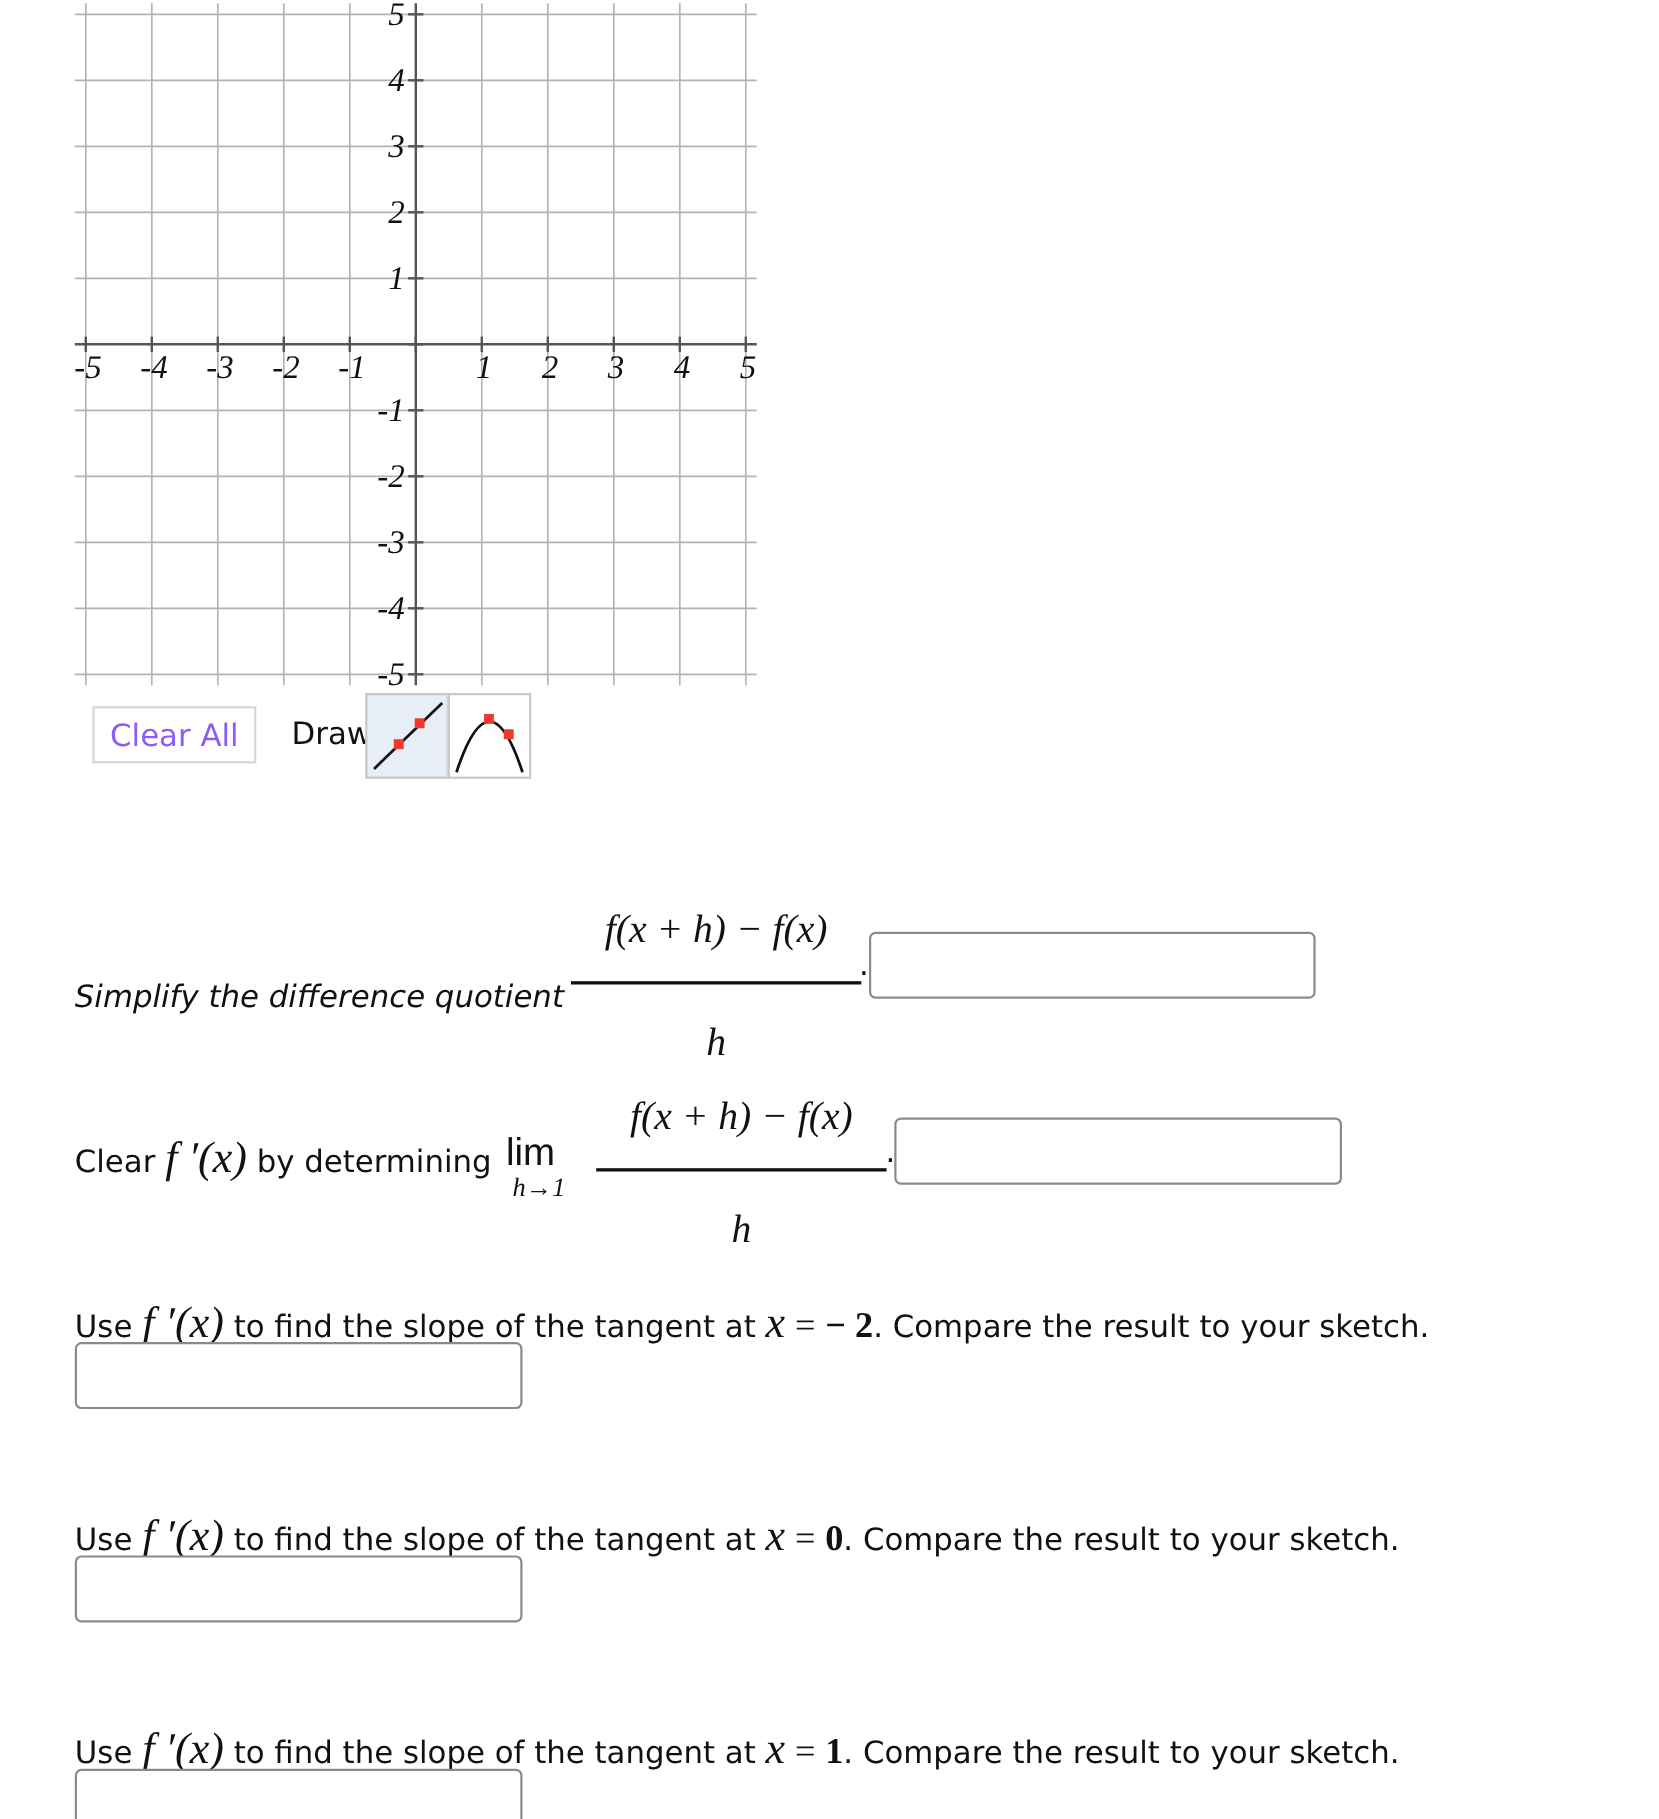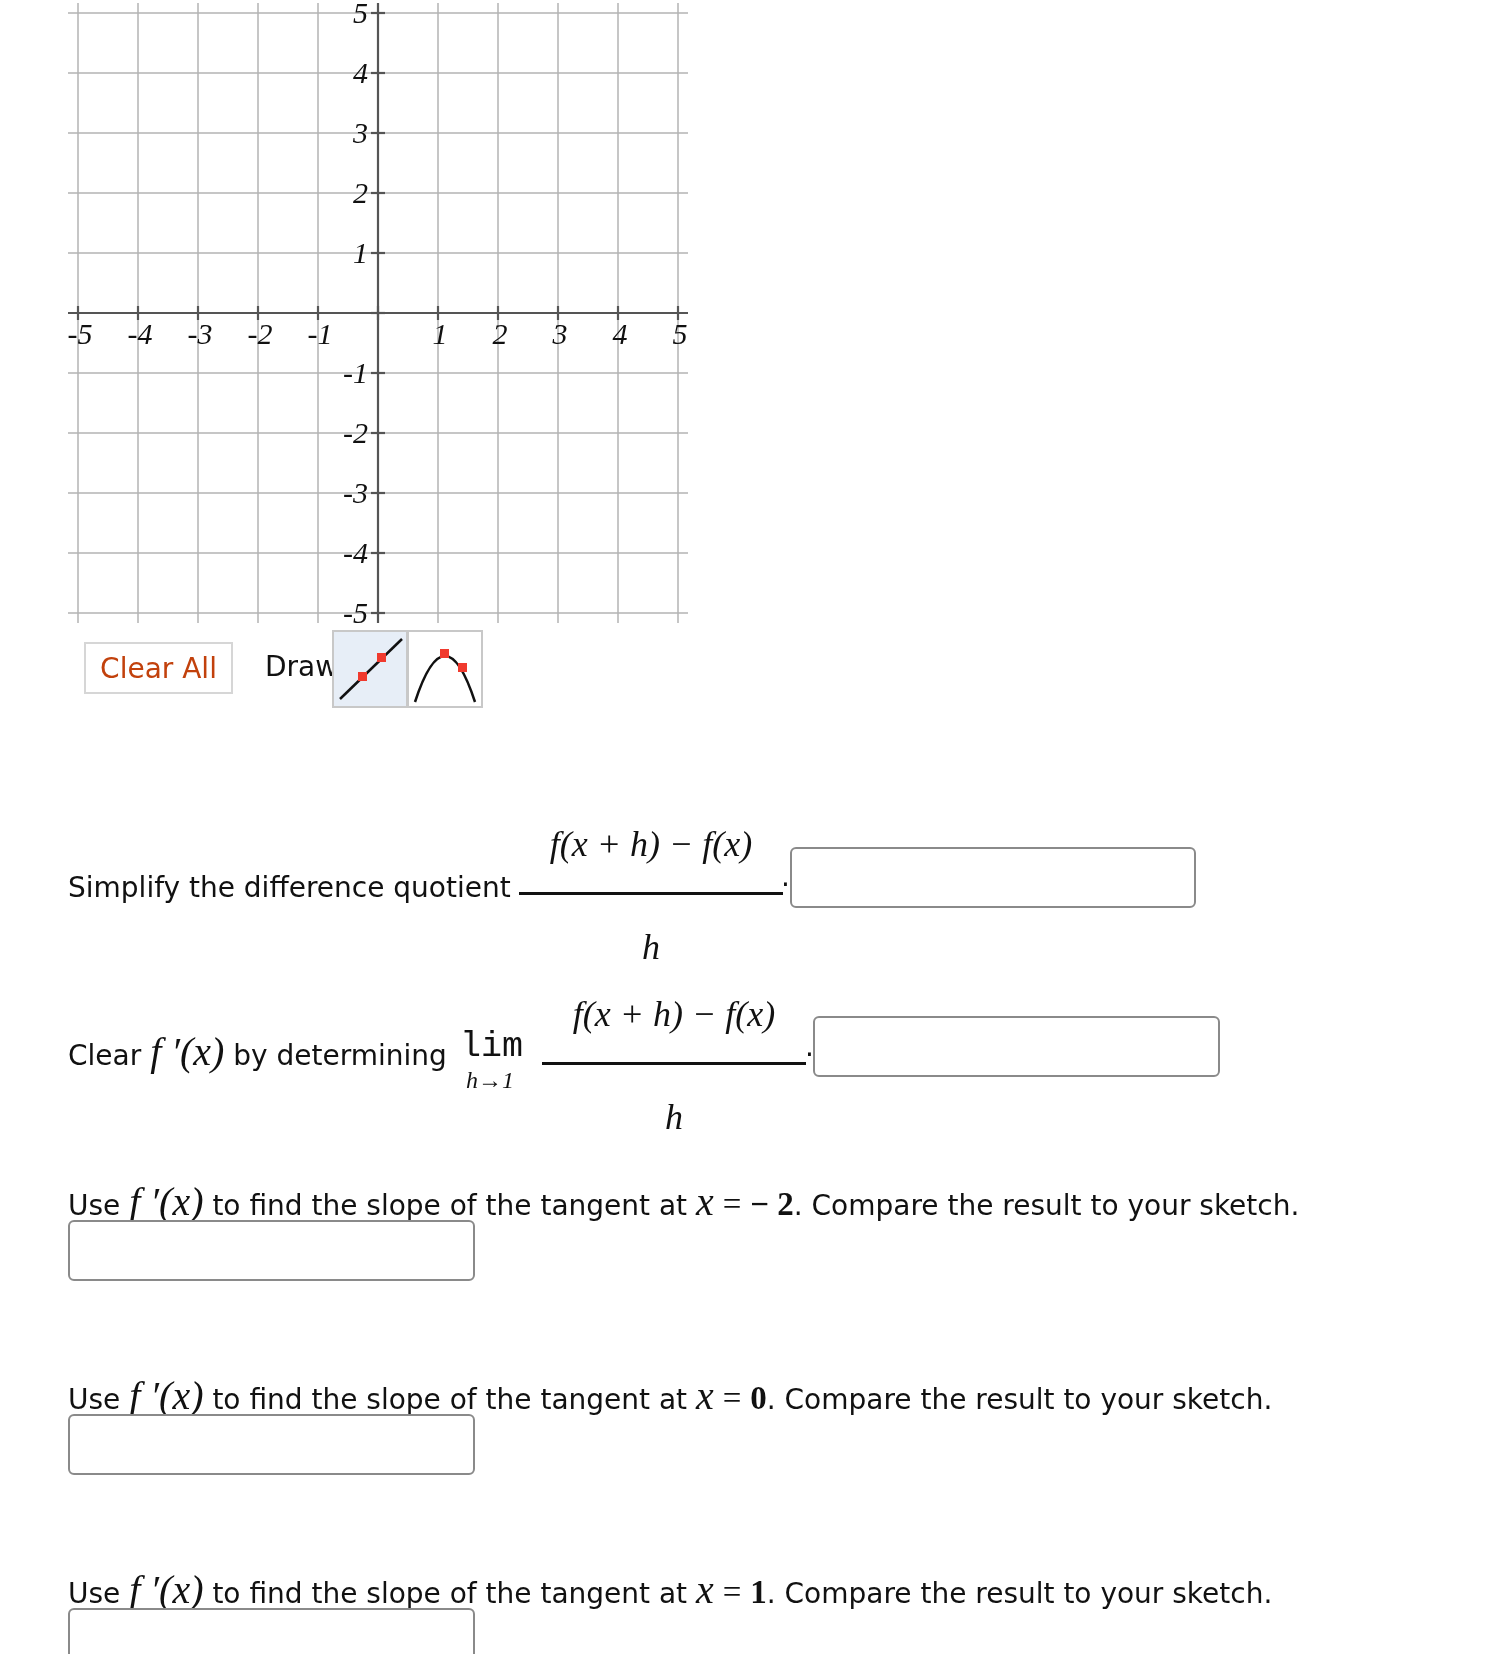--- a/index.html
+++ b/index.html
@@ -4,36 +4,36 @@
 <style>
   html, body { margin:0; padding:0; background:#ffffff; }
   body { width:1508px; height:1654px; position:relative; overflow:hidden;
          font-family:"DejaVu Sans", sans-serif; color:#111; }
   #graph { position:absolute; left:0; top:0; width:720px; height:630px; }
   .grid-line { stroke:#b3b3b3; stroke-width:1.5; }
   .axis-line { stroke:#555; stroke-width:2.2; }
   .tick { stroke:#555; stroke-width:2.2; }
   .tick-label { font-family:"Liberation Serif", serif; font-style:italic; font-size:30px; fill:#111; }
   .btn { position:absolute; box-sizing:border-box; border:2px solid #d6d6d6; background:#fff;
-         font-family:"DejaVu Sans", sans-serif; font-size:28px; color:#c2410c;
+         font-family:"DejaVu Sans", sans-serif; font-size:28px; color:#8b5cf6;
          display:flex; align-items:center; justify-content:center; cursor:pointer; }
   .tool { position:absolute; box-sizing:border-box; border:2px solid #c8c8c8; background:#fff; cursor:pointer; }
   .tool.selected { background:#e7eef7; }
   .label { position:absolute; font-size:28px; white-space:nowrap; }
   .q { position:absolute; left:68px; font-size:28px; white-space:nowrap; line-height:1; }
   .m { font-family:"Liberation Serif", serif; font-style:italic; font-size:40px; }
   .mr { font-family:"Liberation Serif", serif; font-size:33px; }
   .mb { font-family:"Liberation Serif", serif; font-weight:bold; font-size:33px; }
   .frac { position:absolute; display:flex; flex-direction:column; align-items:center;gap:24px; }
   .frac .num, .frac .den { font-family:"Liberation Serif", serif; font-style:italic; font-size:36px; line-height:1; white-space:nowrap; }
   .frac .bar { height:3px; background:#111; width:100%; margin:6px 0 10px 0; }
   .answer { position:absolute; box-sizing:border-box; border:2px solid #8a8a8a; border-radius:6px; background:#fff;
             font-size:26px; padding:0 10px; outline:none; }
   .dot { position:absolute; font-size:28px; }
-  .lim { position:absolute; font-family:Liberation Mono, monospace; font-size:35px; line-height:1;text-align:center; }
+  .lim { position:absolute; font-family:Liberation Sans, sans-serif; font-size:35px; line-height:1;text-align:center; }
   .limsub { position:absolute; font-family:"Liberation Serif", serif; font-size:24px; line-height:1; white-space:nowrap; }
   .limsub i { font-style:italic; }
 </style>
 </head>
 <body>
 
 <svg id="graph" viewBox="0 0 720 630">
   <g id="grid-lines">
       <line x1="78" y1="3" x2="78" y2="623" class="grid-line"></line>
       <line x1="138" y1="3" x2="138" y2="623" class="grid-line"></line>
@@ -121,21 +121,21 @@
   </svg>
 </div>
 <div class="tool" style="left:407px; top:630px; width:76px; height:78px;">
   <svg width="72" height="74" viewBox="0 0 72 74">
     <path d="M6 70 Q 36 -22 66 70" fill="none" stroke="#111" stroke-width="2.5"></path>
     <rect x="31" y="17" width="9" height="9" fill="#f03a2e"></rect>
     <rect x="49" y="31" width="9" height="9" fill="#f03a2e"></rect>
   </svg>
 </div>
 
-<div class="q" style="top:874px;">
+<div class="q" style="top:892px;font-style:italic;">
   <span>Simplify the difference quotient</span>
 </div>
 <div class="frac" style="left:519px; top:826px; width:264px;">
   <span class="num">f(x + h) − f(x)</span>
   <span class="bar"></span>
   <span class="den">h</span>
 </div>
 <span class="dot" style="left:781px; top:860px;">.</span>
 <input class="answer" type="text" style="left: 790px; top: 847px; width: 406px; height: 61px;" value="">
 

